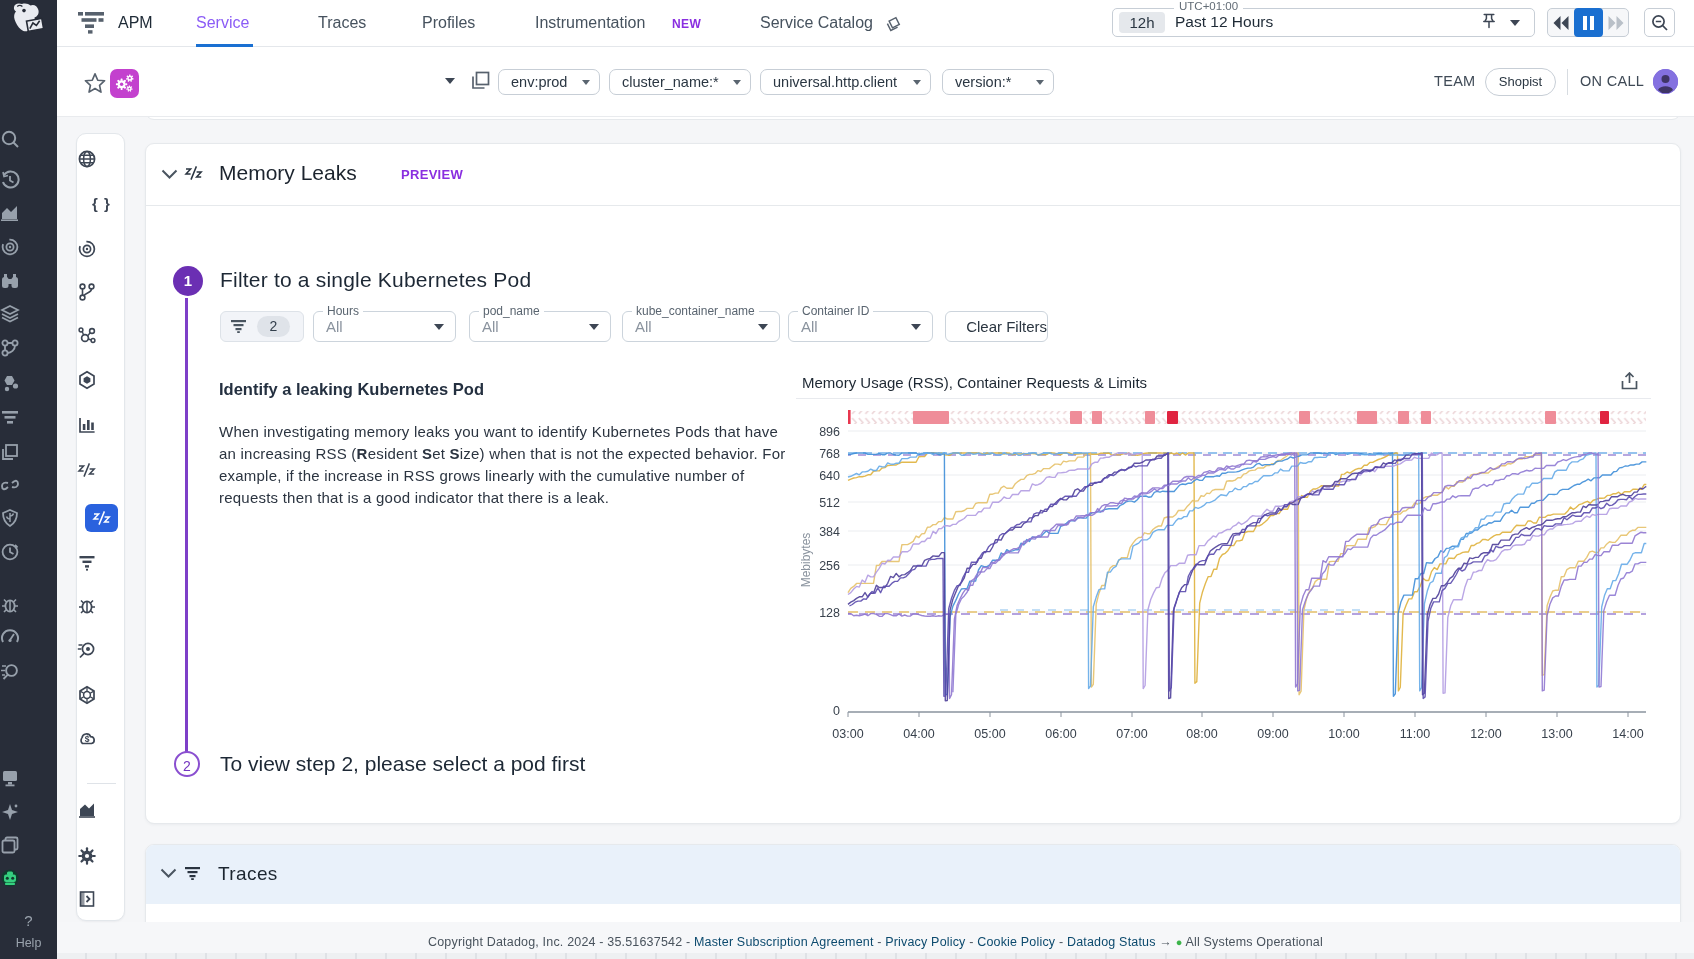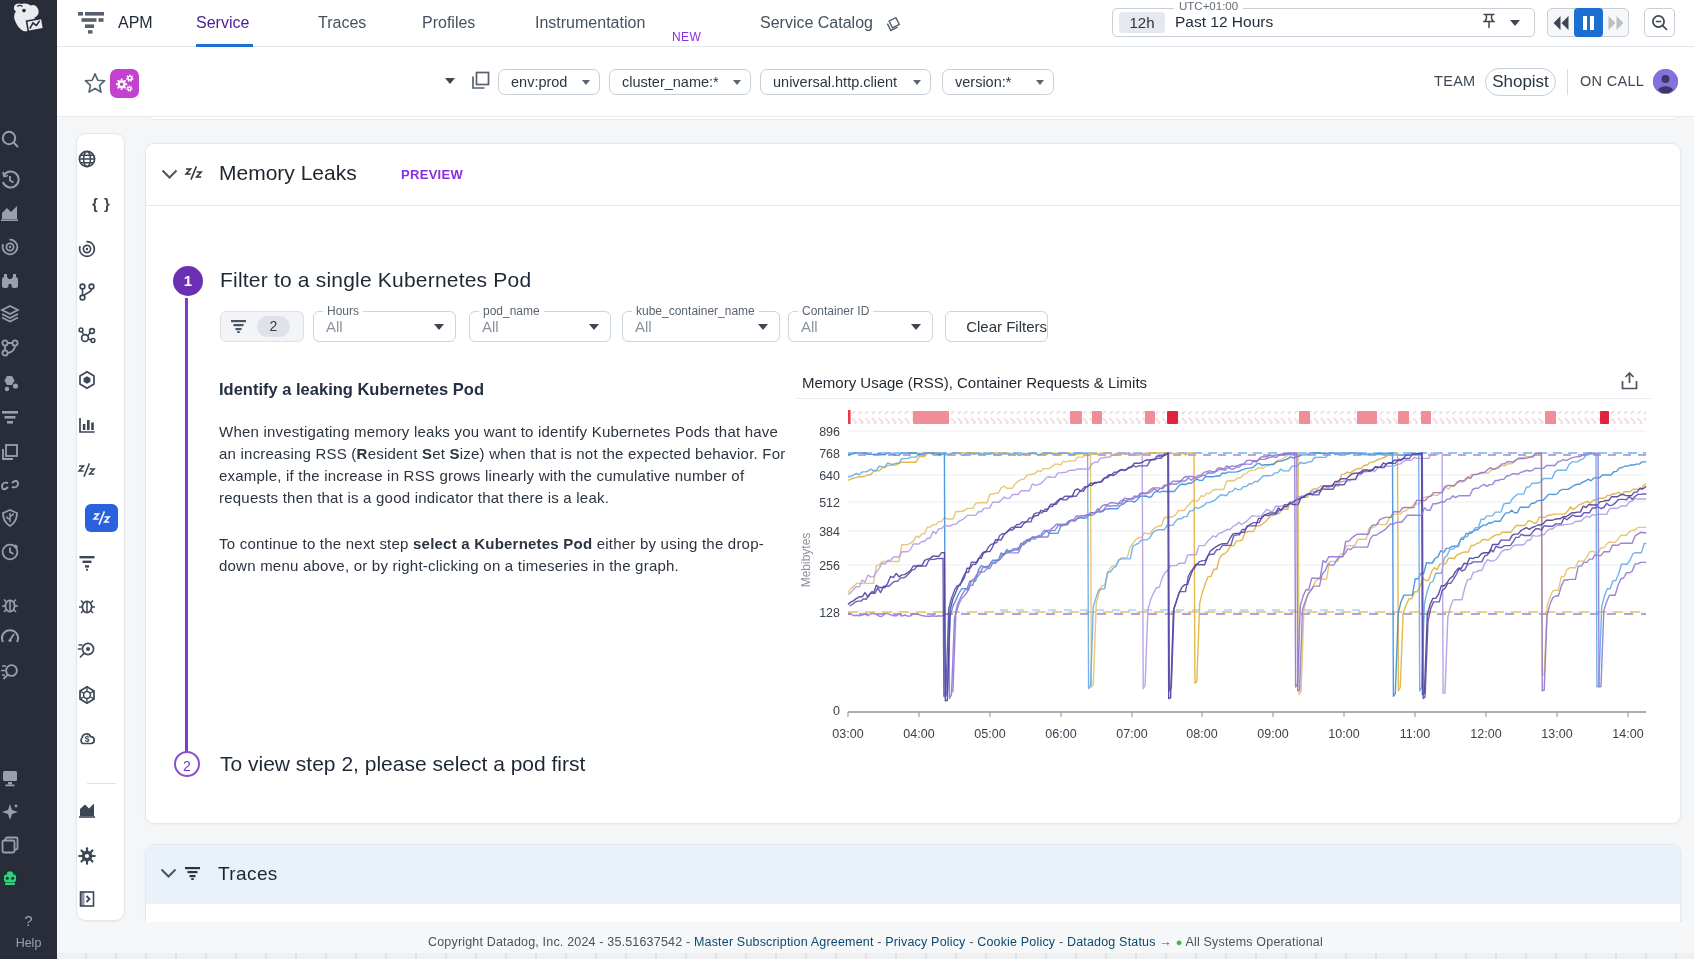--- a/index.html
+++ b/index.html
@@ -186,26 +186,26 @@
 <div id="nav">
     <svg width="26" height="24" viewBox="0 0 26 24" style="position:absolute;left:21px;top:11px">
 <rect x="0" y="1" width="5" height="3.6" fill="#57616d"></rect>
       <rect x="7" y="1" width="19" height="3.6" fill="#57616d"></rect>
 <rect x="3.5" y="7.2" width="15" height="3.6" fill="#57616d"></rect>
       <rect x="20.5" y="7.2" width="5" height="3.6" fill="#57616d"></rect>
 <rect x="7" y="13.4" width="9" height="3.6" fill="#57616d"></rect>
       <rect x="10" y="19.2" width="4.5" height="3.4" fill="#57616d"></rect>
     </svg>
     <div class="navitem" style="left:61px;color:#1e2a36">APM</div>
-    <div class="navitem" style="left:139px;color:#4c1d95">Service</div>
+    <div class="navitem" style="left:139px;color:#8b5cf6">Service</div>
     <div style="position:absolute;left:139px;top:44px;width:57px;height:3px;background:#1a70d2"></div>
     <div class="navitem" style="left:261px">Traces</div>
     <div class="navitem" style="left:365px">Profiles</div>
     <div class="navitem" style="left:478px">Instrumentation</div>
-    <div class="navitem" style="left:615px;top:30px;font-size:12px;font-weight:normal;color:#8a2fe0;letter-spacing:.4px">NEW</div>
+    <div class="navitem" style="left:615px;top:17px;font-size:12px;font-weight:bold;color:#8a2fe0;letter-spacing:.4px">NEW</div>
     <div class="navitem" style="left:703px">Service Catalog</div>
     <svg width="17" height="17" viewBox="0 0 20 20" style="position:absolute;left:827px;top:16px">
       <path d="M6 6 L14 2 L18 10 L10 14 Z" fill="none" stroke="#57616d" stroke-width="1.7"></path>
       <path d="M4 9 L8 17 L16 13" fill="none" stroke="#57616d" stroke-width="1.7"></path>
       <path d="M2 12 L6 20 L14 16" fill="none" stroke="#57616d" stroke-width="0"></path>
     </svg>
     <div style="position:absolute;left:1055px;top:8px;width:423px;height:29px;border:1px solid #c7ced6;border-radius:5px;background:#fff"></div>
     <div style="position:absolute;left:1062px;top:12px;width:46px;height:21px;background:#e5e8ec;border-radius:4px;font-size:15px;color:#2a3642;text-align:center;line-height:21px">12h</div>
     <div style="position:absolute;left:1118px;top:13px;font-size:15.5px;color:#1e2a36">Past 12 Hours</div>
     <div style="position:absolute;left:1117px;top:0px;background:#fff;padding:0 5px;font-size:11.5px;color:#626c76">UTC+01:00</div>
@@ -270,21 +270,21 @@
     <div style="position:absolute;left:388px;top:31px;width:0;height:0;border-left:5.5px solid transparent;border-right:5.5px solid transparent;border-top:6.5px solid #3d4654"></div>
     <svg width="19" height="19" viewBox="0 0 19 19" style="position:absolute;left:414px;top:24px">
       <rect x="5.5" y="1.5" width="12" height="12" fill="none" stroke="#57616d" stroke-width="1.7"></rect>
       <path d="M2 5.5 L2 17 L13.5 17" fill="none" stroke="#57616d" stroke-width="1.7"></path>
     </svg>
     <div class="pill" style="left:441px;width:102px">env:prod<span class="c"></span></div>
     <div class="pill" style="left:552px;width:142px">cluster_name:*<span class="c"></span></div>
     <div class="pill" style="left:703px;width:171px">universal.http.client<span class="c"></span></div>
     <div class="pill" style="left:885px;width:112px">version:*<span class="c"></span></div>
     <div style="position:absolute;left:1377px;top:26px;font-size:14.5px;color:#3f4a56;letter-spacing:.3px">TEAM</div>
-    <div style="position:absolute;left:1428px;top:21px;width:71px;height:28px;border:1px solid #c7ced6;border-radius:14px;background:#fff;text-align:center;line-height:26px;font-size:17px;color:#2a3642">Shopist</div>
+    <div style="position:absolute;left:1428px;top:21px;width:71px;height:28px;border:1px solid #c7ced6;border-radius:14px;background:#fff;text-align:center;line-height:26px;font-size:13px;color:#2a3642">Shopist</div>
     <div style="position:absolute;left:1510px;top:22px;width:1px;height:26px;background:#d7dce1"></div>
     <div style="position:absolute;left:1523px;top:26px;font-size:14.5px;color:#3f4a56;letter-spacing:.3px">ON CALL</div>
     <div style="position:absolute;left:1596px;top:22px;width:25px;height:25px;border-radius:50%;background:#7a66d9"></div>
     <svg width="25" height="25" viewBox="0 0 25 25" style="position:absolute;left:1596px;top:22px">
       <circle cx="12.5" cy="12.5" r="12.5" fill="#8471e0"></circle>
       <circle cx="12.5" cy="10" r="4" fill="#3f3566"></circle>
       <path d="M5 21 C7 16 18 16 20 21 L16 24 L9 24 Z" fill="#3f3566"></path>
     </svg>
   </div>
 <div id="prevcard"></div>
@@ -454,21 +454,20 @@
       <span class="c"></span>
     </div>
     <div class="dd" style="left:642px;width:145px">
       <span class="lab">Container ID</span>
       <span class="val">All</span>
       <span class="c"></span>
     </div>
     <div style="position:absolute;left:799px;top:167px;width:103px;height:31px;border:1px solid #ccd4dc;border-radius:6px;background:#fff;font-size:15px;color:#2a3540;text-align:right;line-height:30px">Clear Filters</div>
     <div style="position:absolute;left:73px;top:236px;font-size:16.5px;font-weight:bold;color:#243040">Identify a leaking Kubernetes Pod</div>
     <div style="position:absolute;left:73px;top:277px;width:575px;font-size:15px;line-height:22px;color:#2b3440;letter-spacing:.22px">When investigating memory leaks you want to identify Kubernetes Pods that have an increasing RSS (<b>R</b>esident <b>S</b>et <b>S</b>ize) when that is not the expected behavior. For example, if the increase in RSS grows linearly with the cumulative number of requests then that is a good indicator that there is a leak.</div>
-    <div style="position:absolute;left:73px;top:389px;width:575px;font-size:15px;line-height:22px;color:#2b3440;letter-spacing:.22px">To continue to the next step <b>select a Kubernetes Pod</b> either by using the drop-down menu above, or by right-clicking on a timeseries in the graph.</div>
     <div style="position:absolute;left:28px;top:607px;width:26px;height:26px;border-radius:50%;border:2px solid #8a4fd0;background:#fff;color:#7436c0;text-align:center;line-height:26px;font-size:14px">2</div>
     <div style="position:absolute;left:74px;top:608px;font-size:21px;color:#1d2835">To view step 2, please select a pod first</div>
     <div style="position:absolute;left:656px;top:230px;font-size:15px;color:#1e2833">Memory Usage (RSS), Container Requests &amp; Limits</div>
     <svg width="17" height="18" viewBox="0 0 17 18" style="position:absolute;left:1475px;top:228px">
       <path d="M8.5 1 L8.5 11 M4.5 5 L8.5 1 L12.5 5" fill="none" stroke="#4a5560" stroke-width="1.7"></path>
       <path d="M1.5 9 L1.5 16.5 L15.5 16.5 L15.5 9" fill="none" stroke="#4a5560" stroke-width="1.7"></path>
     </svg>
     <div style="position:absolute;left:650px;top:254px;width:855px;height:1px;background:#e8eaee"></div>
   </div>
 <div id="traces">

